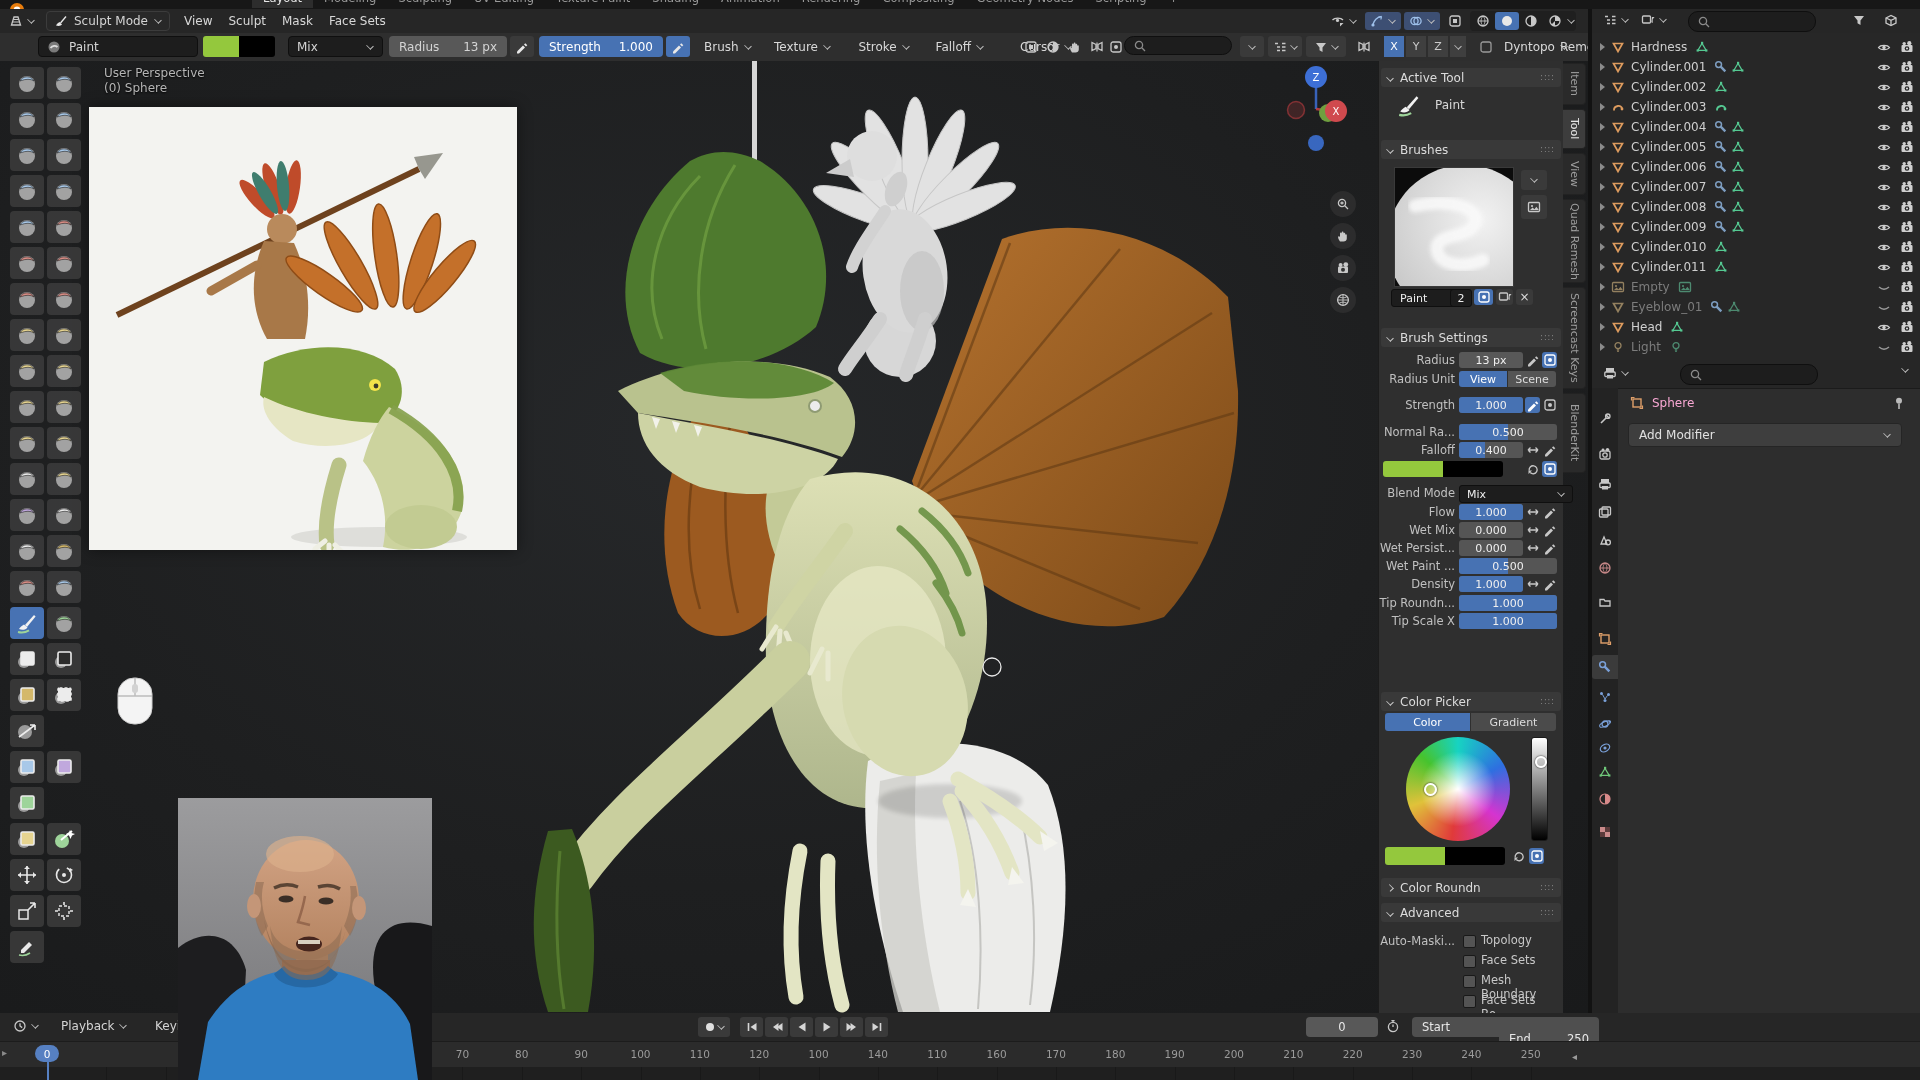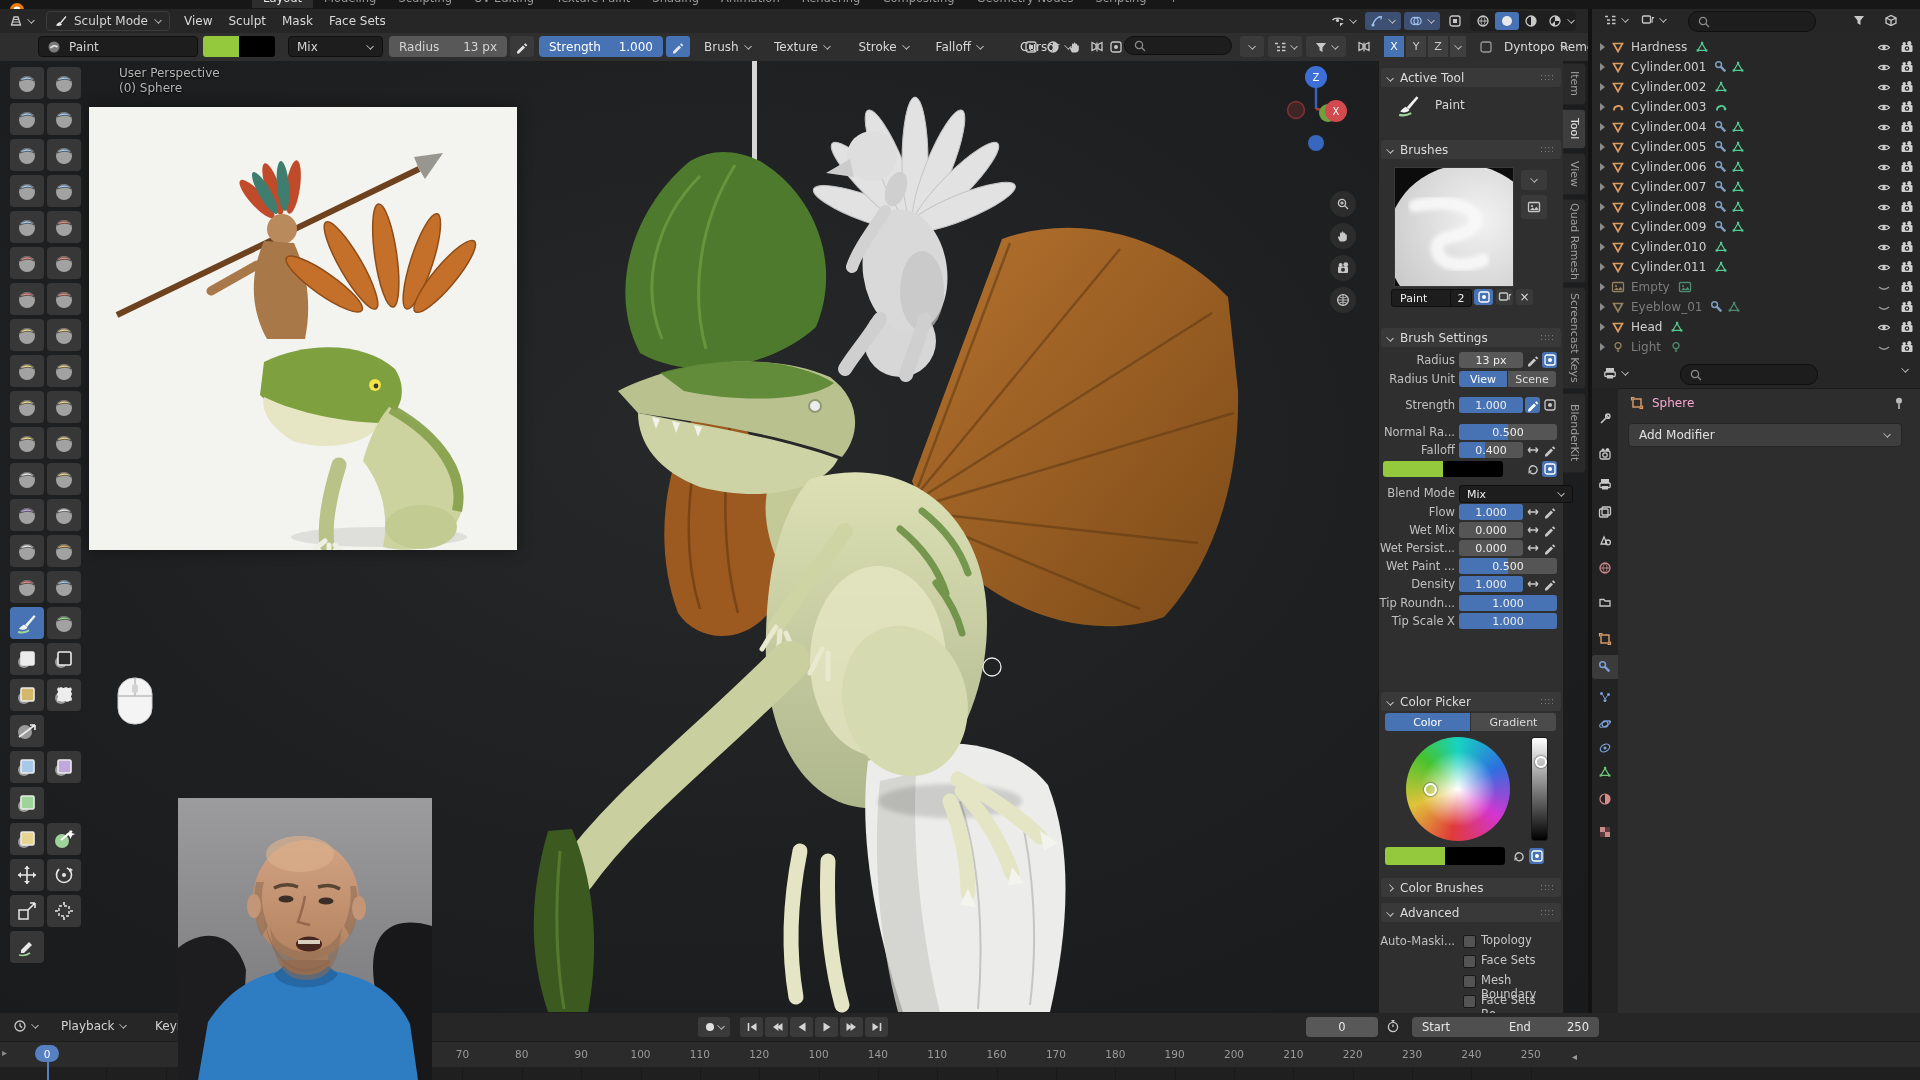--- a/index.html
+++ b/index.html
@@ -26,21 +26,21 @@
   .dark{background:#1d1d1d;border:1px solid #0f0f0f;}
   .slider-gray{background:#585858;}
   .slider-blue{background:#4772b3;color:#fff;}
   .flatdd{display:flex;align-items:center;gap:5px;color:#d8d8d8;padding:0 4px;}
   .iconbtn{display:flex;align-items:center;justify-content:center;background:#3a3a3a;border-radius:3px;}
   .iconbtn.blue{background:#4772b3;}
   .xyz{width:20px;height:21px;display:flex;align-items:center;justify-content:center;background:#3f3f3f;color:#ccc;font-size:11px;border-radius:0;}
   .xyz.on{background:#4772b3;color:#fff;}
   
   #viewport{left:0;top:61px;width:1588px;height:952px;background:radial-gradient(ellipse at 45% 40%,#26282a 0%,#1e1f20 55%,#191a1b 100%);overflow:hidden;}
-  .ovl-text{color:#b5b5b5;font-size:12px;line-height:15px;text-shadow:0 1px 2px #000;margin-left:15px;}
+  .ovl-text{color:#b5b5b5;font-size:12px;line-height:15px;text-shadow:0 1px 2px #000;}
   
   #ltools{left:10px;top:6px;width:74px;}
   .tbtn{position:absolute;width:34px;height:32px;background:#3a3a3ae8;border-radius:4px;display:flex;align-items:center;justify-content:center;}
   .tbtn.active{background:#4772b3;}
   
   #npanel{left:1378px;top:0;width:184px;height:952px;background:#2f2f2f;border-left:1px solid #1c1c1c;}
   .panelhdr{position:absolute;left:2px;width:180px;height:19px;background:#393939;border-radius:3px;display:flex;align-items:center;gap:6px;padding:0 6px;box-sizing:border-box;color:#dcdcdc;}
   .panelhdr .dots{margin-left:auto;color:#8a8a8a;font-size:8px;letter-spacing:1px;}
   .caret{width:7px;height:7px;position:relative;}
   .caret::before{content:"";position:absolute;left:0;top:1px;width:5px;height:5px;border-right:1.4px solid #cdcdcd;border-bottom:1.4px solid #cdcdcd;transform:rotate(45deg) scaleY(.8);}
@@ -1132,21 +1132,21 @@
           </svg>
         </div>
         <div class="abs micon blue" style="left: 150px; top: 787px;">
           <svg width="14" height="14" viewBox="0 0 14 14">
             <rect x="2" y="2" width="10" height="10" rx="2" stroke="#fff" fill="none" stroke-width="1.3"></rect>
             <circle cx="7" cy="7" r="2" fill="#fff"></circle>
           </svg>
         </div>
         <div class="panelhdr" style="top: 817px;">
           <span class="caret closed"></span>
-          <span>Color Brushes</span>
+          <span>Color Roundn</span>
           <span class="dots">::::</span>
         </div>
         <div class="panelhdr" style="top: 842px;">
           <span class="caret"></span>
           <span>Advanced</span>
           <span class="dots">::::</span>
         </div>
         <div class="bs-label" style="left: 0px; top: 872px;">Auto-Maski...</div>
         <div class="chk" style="left: 84px; top: 874px;"></div>
         <div class="chklabel" style="left: 102px; top: 872px;">Topology</div>
@@ -2012,21 +2012,21 @@
     <div class="abs" style="left:1386px;top:6px" id="ic-stopwatch">
         <svg width="14" height="14" viewBox="0 0 14 14">
           <circle cx="7" cy="8" r="4.6" stroke="#c8c8c8" fill="none" stroke-width="1.3"></circle>
           <path d="M7 8V5.4M5.4 1.6h3.2M7 1.6v1.6" stroke="#c8c8c8" stroke-width="1.3"></path>
         </svg>
       </div>
     <div class="tfield2" style="position:absolute;left:1412px;top:4px;width:86px;padding:0 10px;justify-content:space-between;border-radius:4px 0 0 4px">
       <span>Start</span>
         <span>1</span>
     </div>
-    <div class="tfield2" style="position:absolute;left:1499px;top:4px;width:80px;padding:0 10px;justify-content:space-between;border-radius:0 4px 4px 0">
+    <div class="tfield2" style="position:absolute;left:1499px;top:4px;width:80px;padding:12px 10px;justify-content:space-between;border-radius:0 4px 4px 0">
       <span>End</span>
         <span>250</span>
     </div>
     <div id="tl-ruler">
         <div class="tick-label" style="left: 442.45px;">70</div>
         <div class="tick-label" style="left: 501.8px;">80</div>
         <div class="tick-label" style="left: 561.15px;">90</div>
         <div class="tick-label" style="left: 620.5px;">100</div>
         <div class="tick-label" style="left: 679.85px;">110</div>
         <div class="tick-label" style="left: 739.2px;">120</div>

